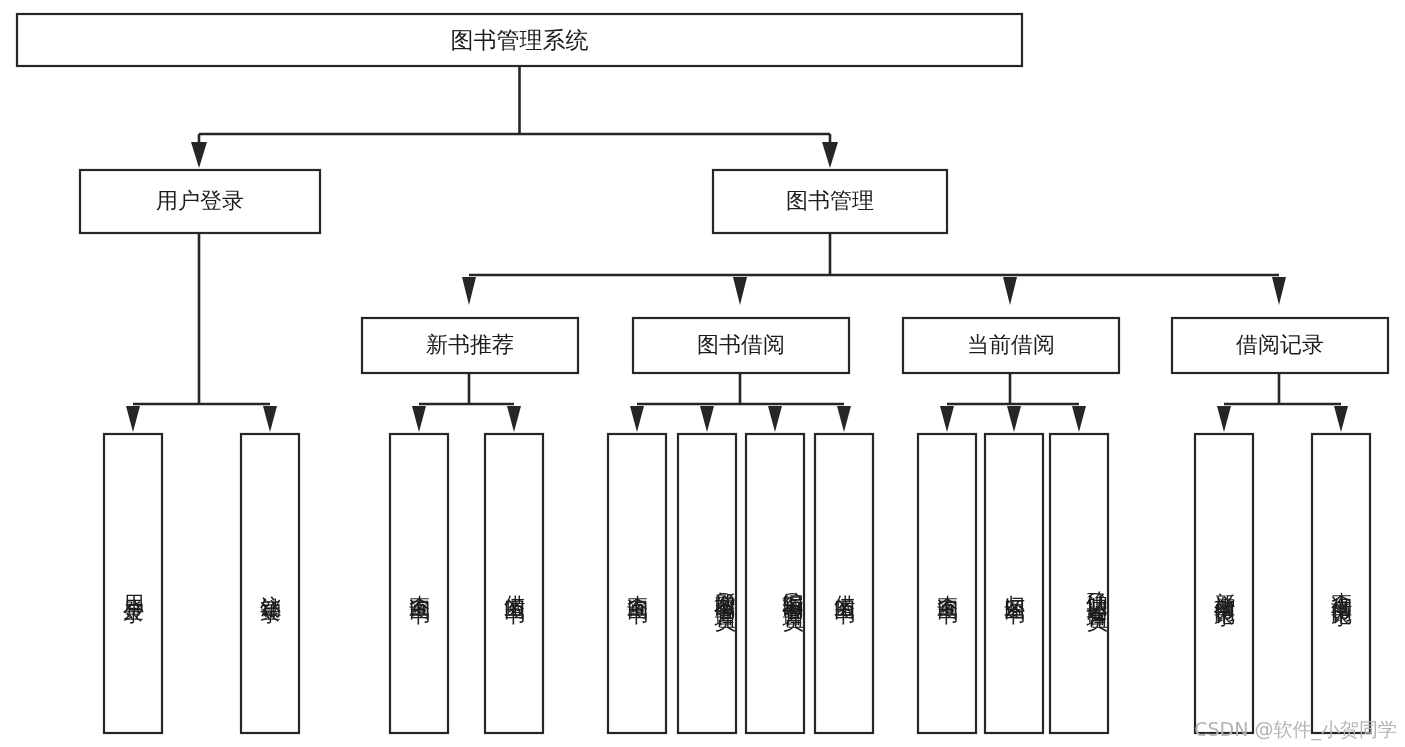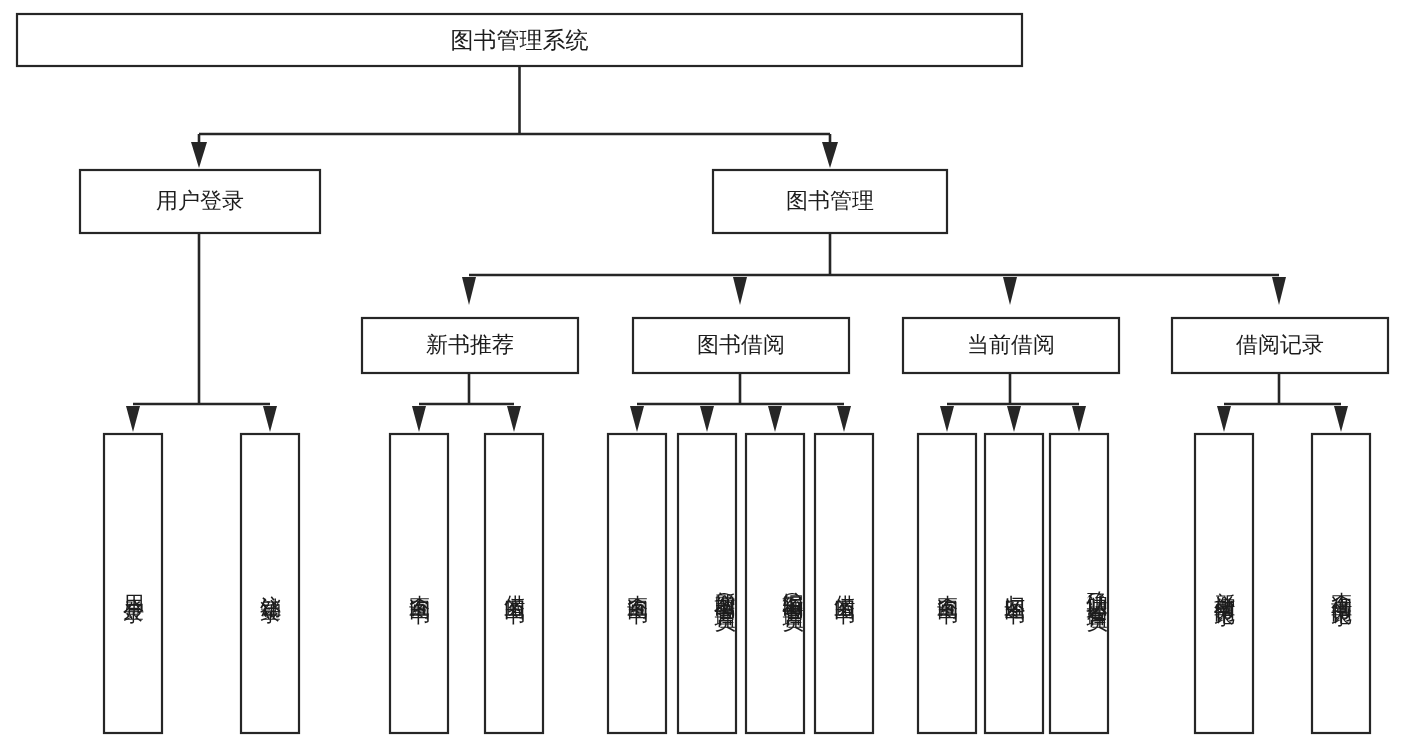--- a/index.html
+++ b/index.html
@@ -213,13 +213,14 @@
   <div class="leaf-label" style="left:746px; top:434px; width:58px; height:299px; align-items:flex-start; padding-top:8px; box-sizing:border-box;">编辑图书（管理员）</div>
   <div class="leaf-label" style="left:815px; top:434px; width:58px; height:299px;">借阅图书</div>
 
   <div class="leaf-label" style="left:918px; top:434px; width:58px; height:299px;">查询图书</div>
   <div class="leaf-label" style="left:985px; top:434px; width:58px; height:299px;">归还图书</div>
   <div class="leaf-label" style="left:1050px; top:434px; width:58px; height:299px; align-items:flex-start; padding-top:8px; box-sizing:border-box;">确认归还（管理员）</div>
 
   <div class="leaf-label" style="left:1195px; top:434px; width:58px; height:299px;">新增借阅记录</div>
   <div class="leaf-label" style="left:1312px; top:434px; width:58px; height:299px;">查询借阅记录</div>
 
+  <div class="watermark">CSDN @软件_小贺同学</div>
 </div>
 
 </body></html>

